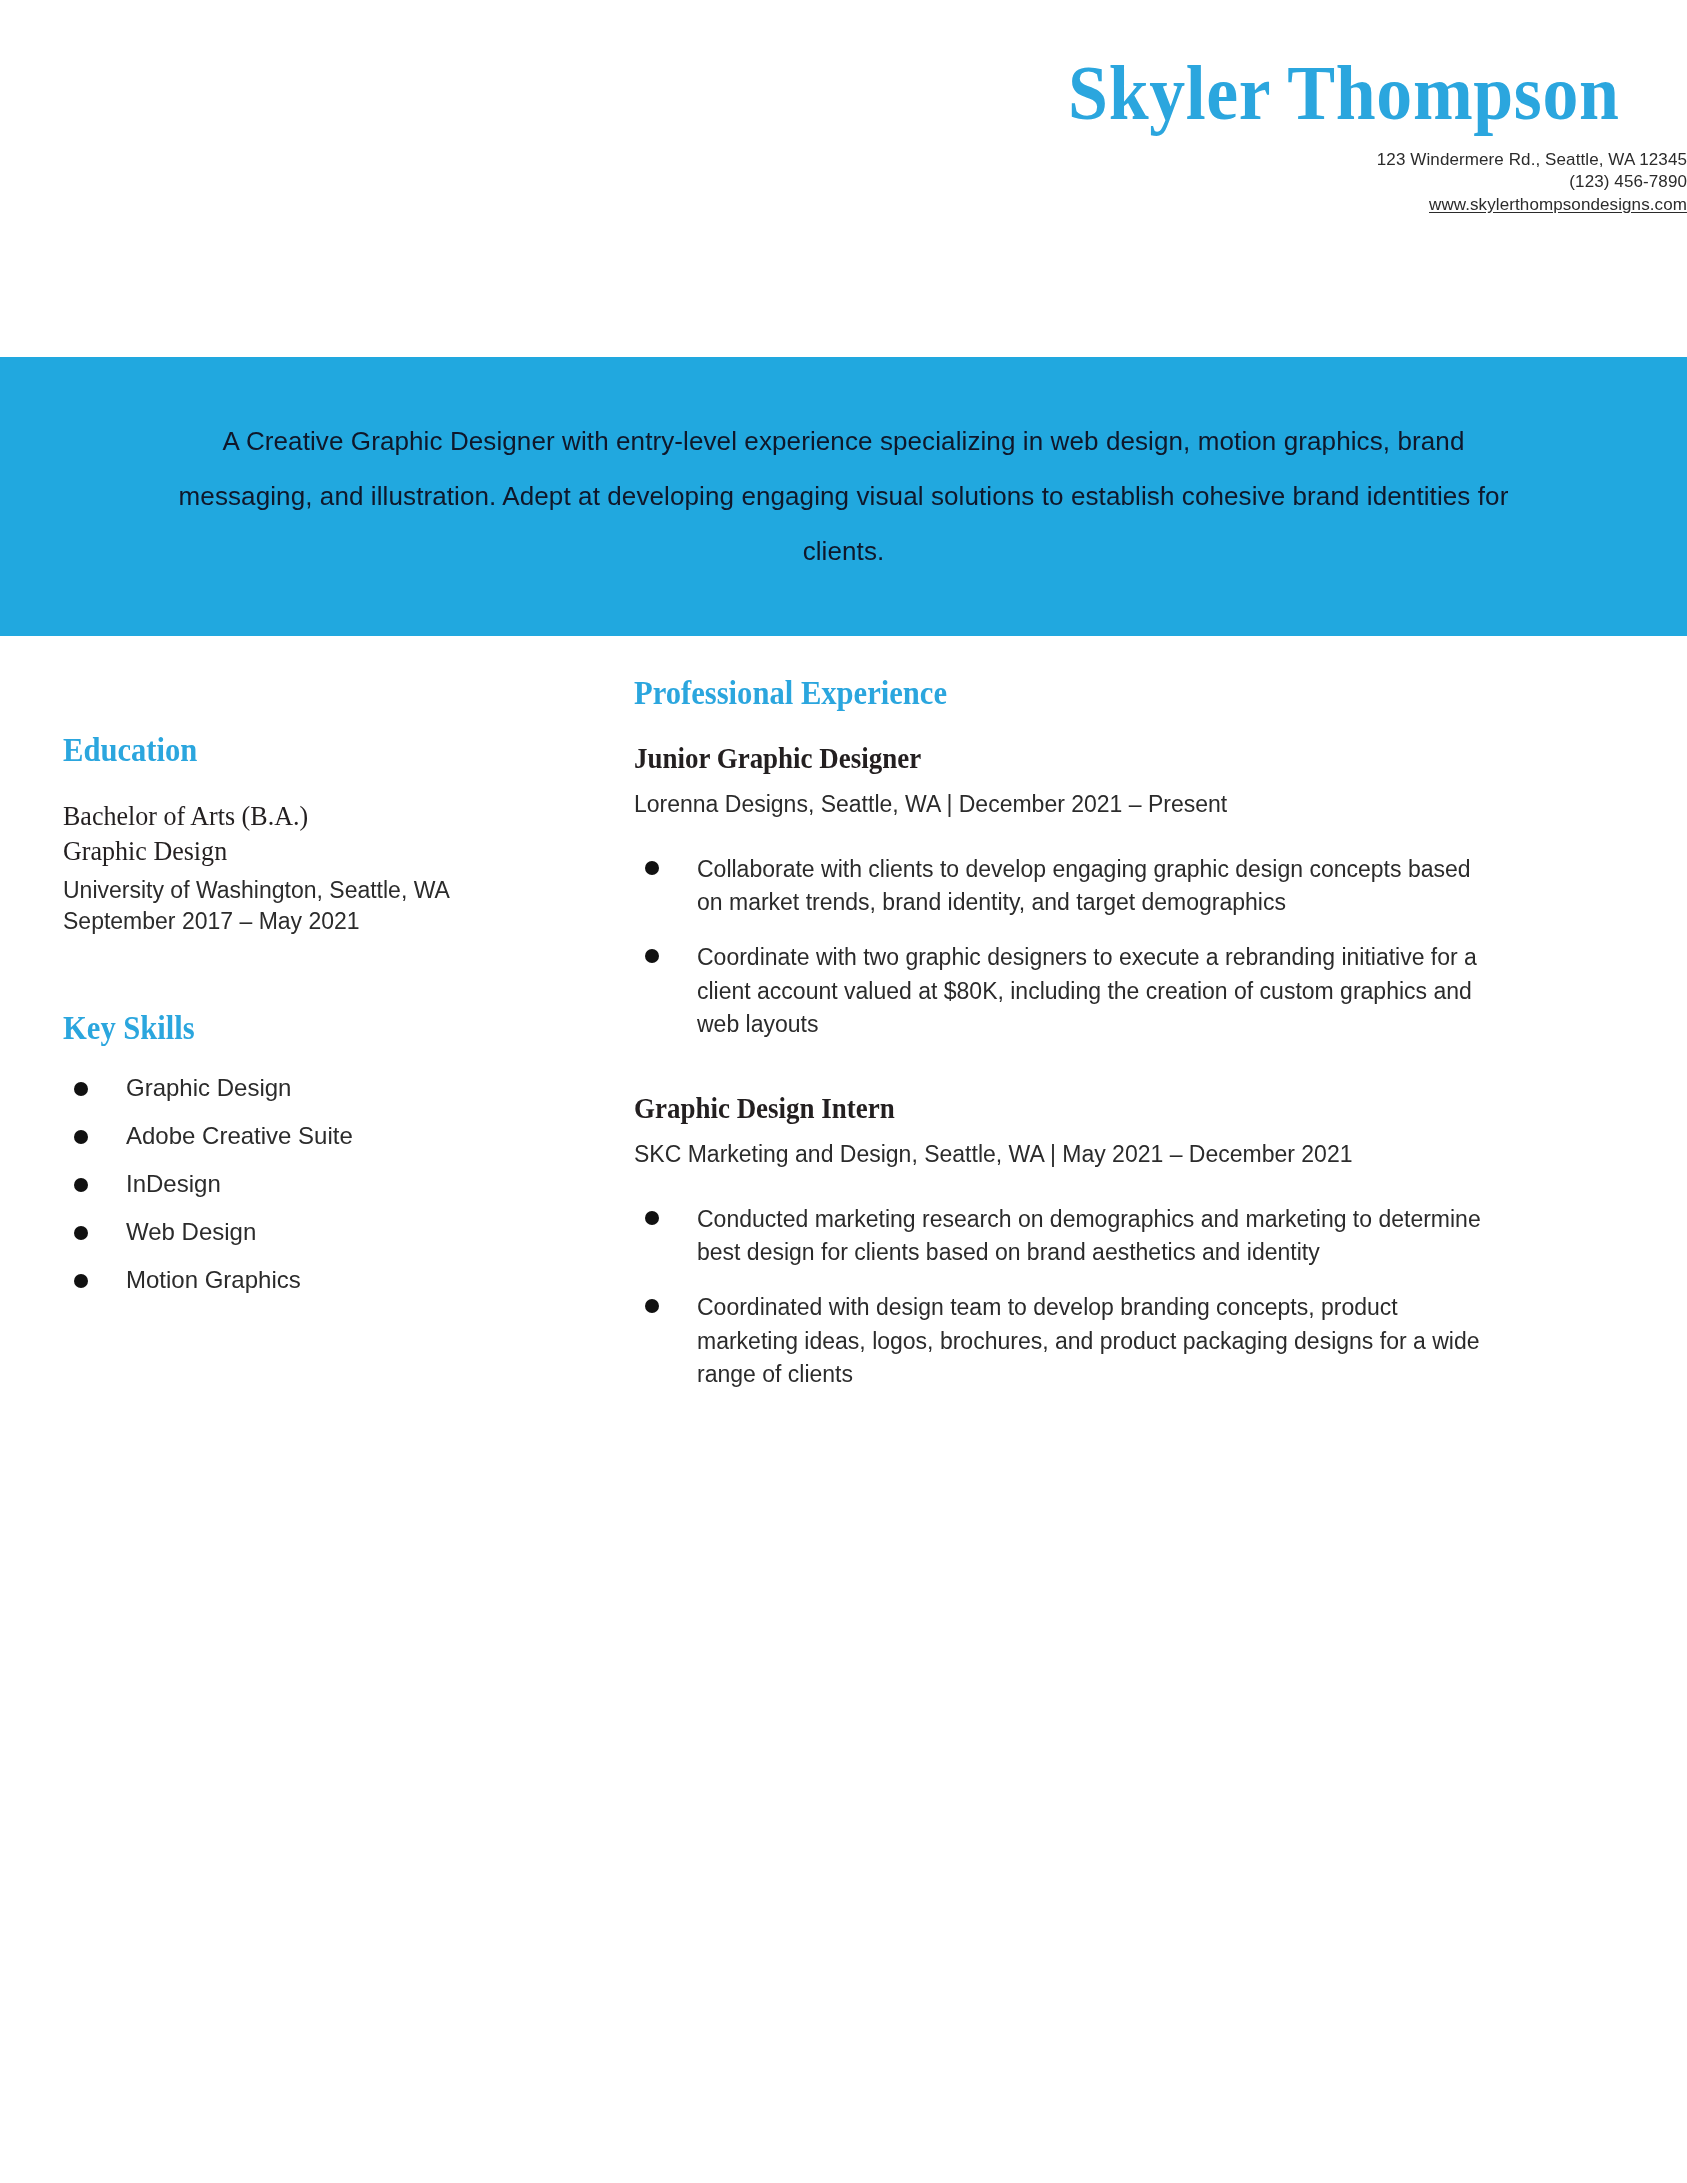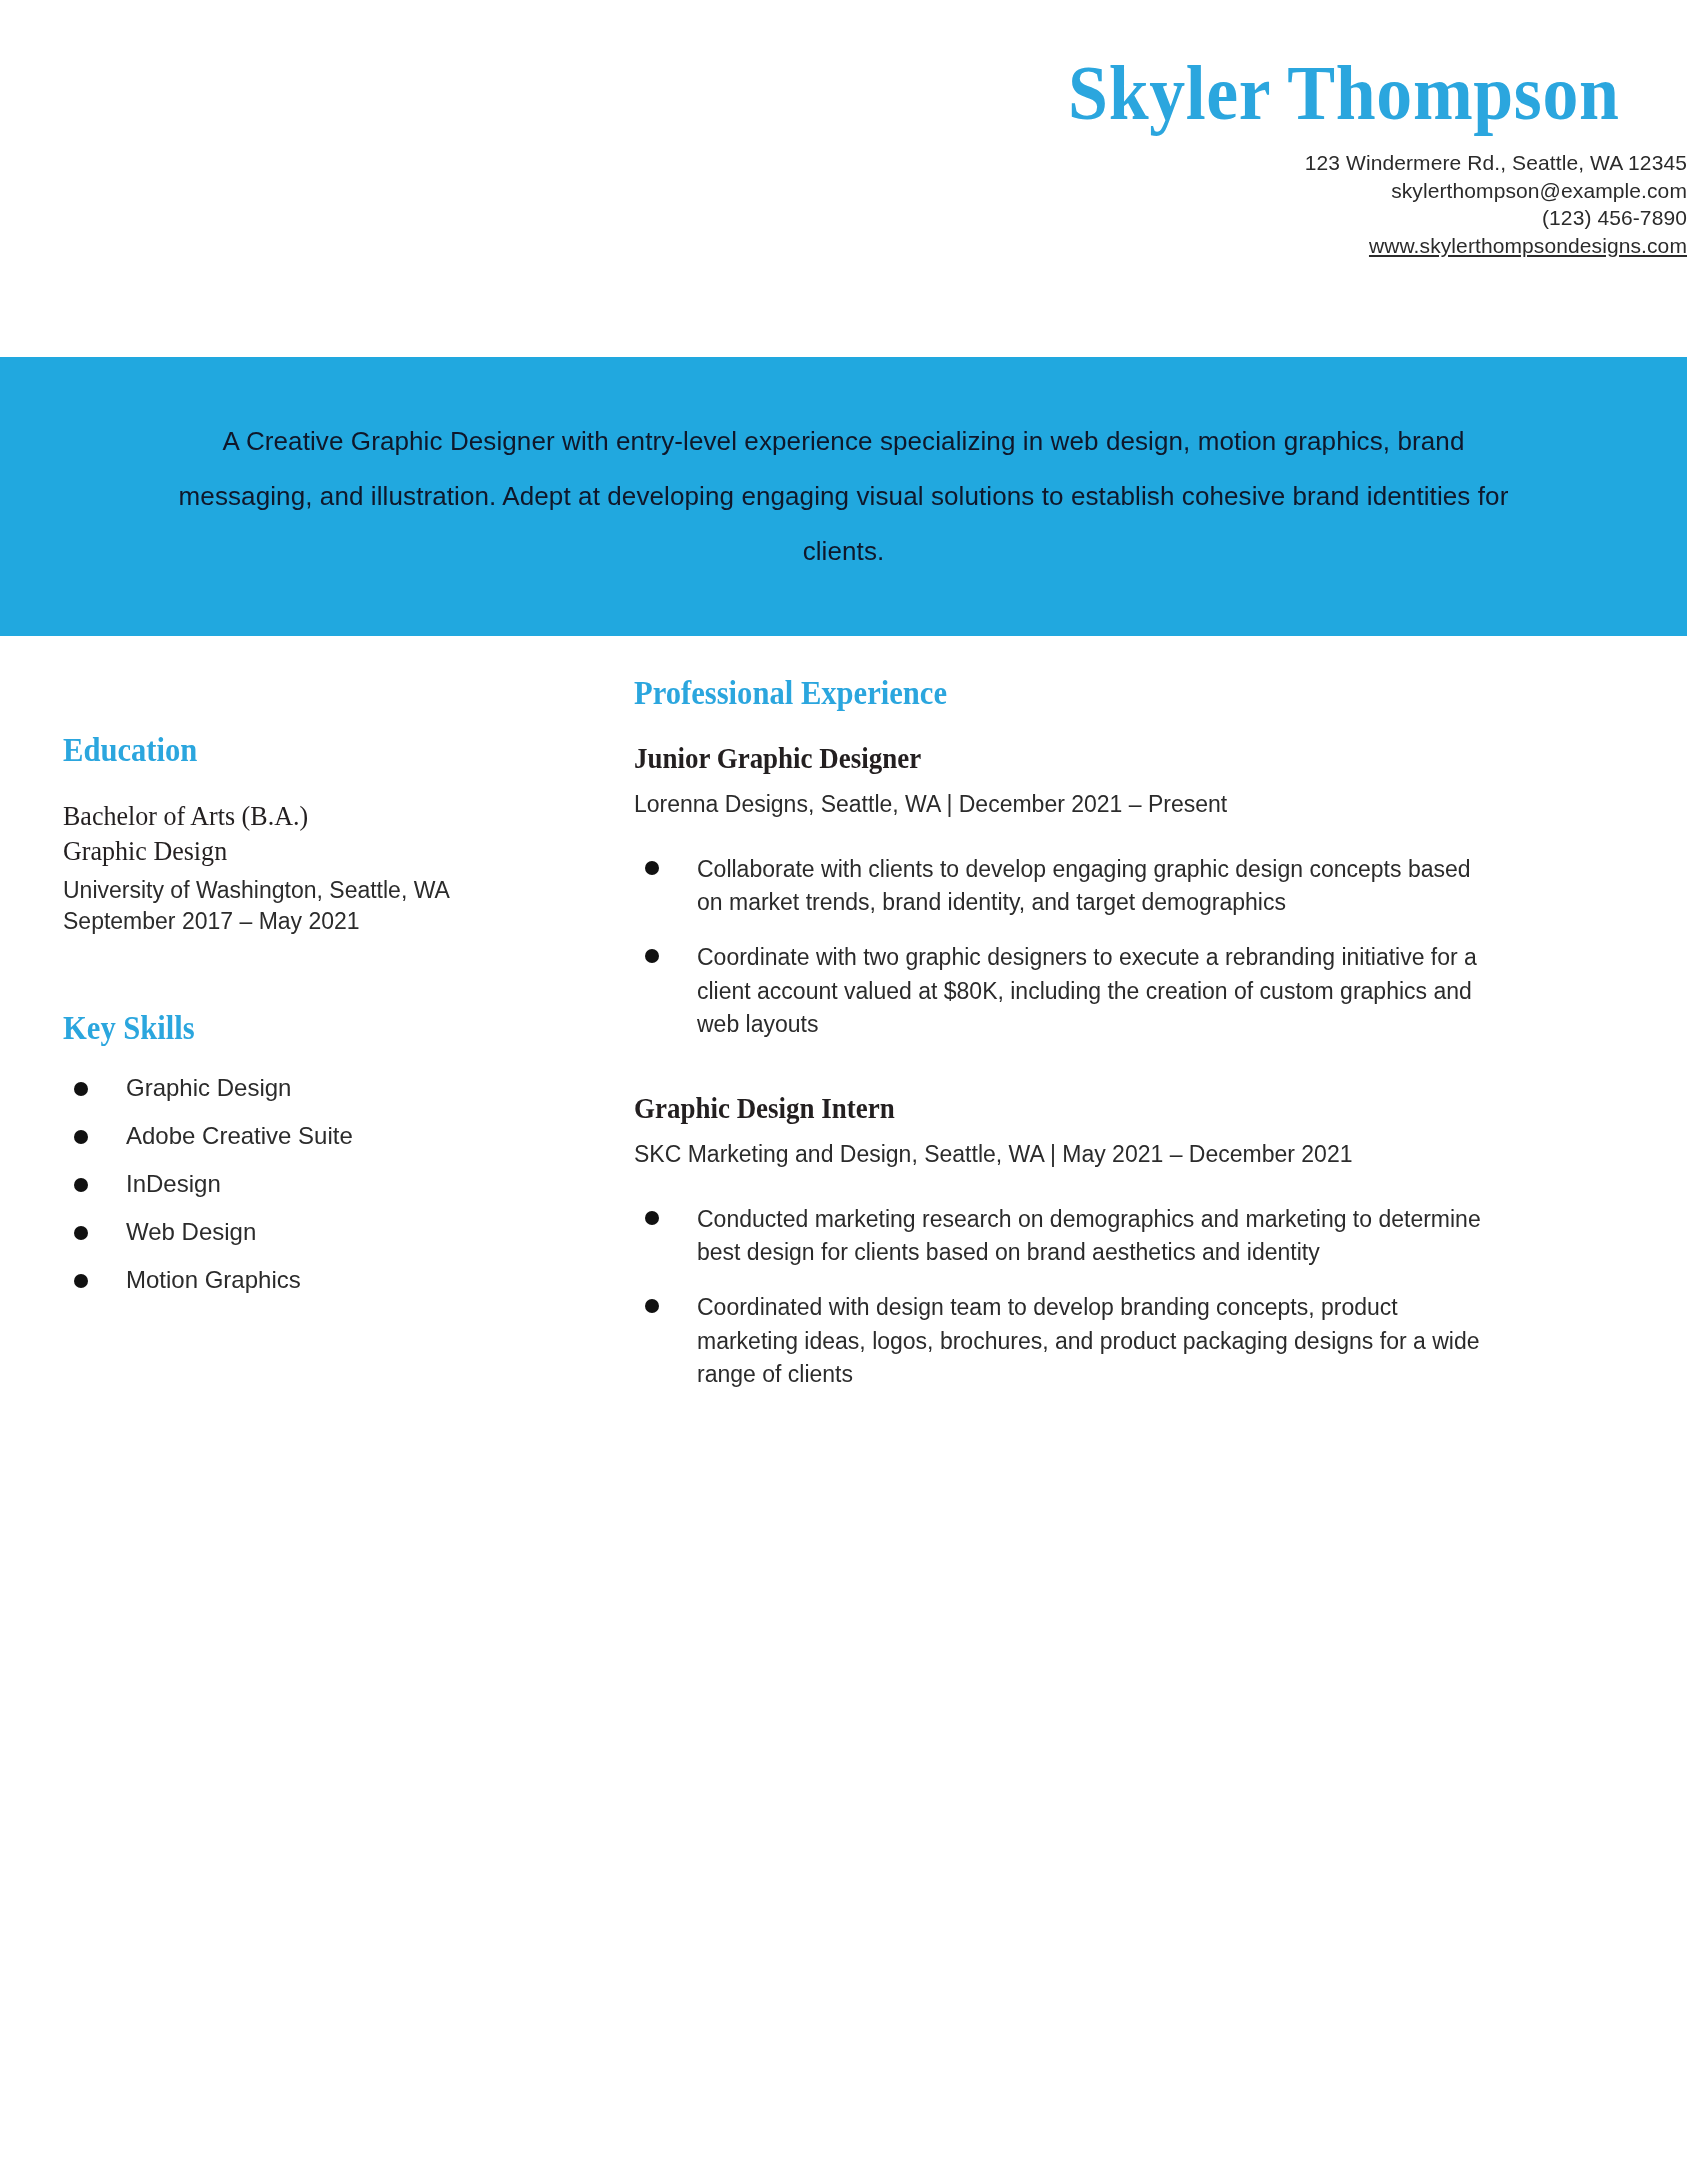--- a/index.html
+++ b/index.html
@@ -34,21 +34,21 @@
     font-size: 78px;
     line-height: 1.0;
     letter-spacing: 0.7px;
     color: #2BA6DE;
     transform: scaleX(0.92);
     transform-origin: center;
     margin: 0 0 17px 0;
   }
   .contact-lines {
     font-family: "Liberation Sans", sans-serif;
-    font-size: 21px;
+    font-size: 17px;
     line-height: 1.32;
     color: #2b2b2b;
     letter-spacing: 0.1px;
   }
   .contact-line {
     display: block;
   }
   .contact-line.link {
     text-decoration: underline;
     text-underline-offset: 2px;
@@ -203,21 +203,20 @@
 </style>
 </head>
 <body>
 
 <div class="page">
 
   <div class="header">
     <h1 class="name">Skyler Thompson</h1>
     <div class="contact-lines">
       <span class="contact-line">123 Windermere Rd., Seattle, WA 12345</span>
-      <span class="contact-line">skylerthompson@example.com</span>
       <span class="contact-line">(123) 456-7890</span>
       <span class="contact-line link">www.skylerthompsondesigns.com</span>
     </div>
   </div>
 
   <div class="summary-band">
     <p class="summary-text">A Creative Graphic Designer with entry-level experience specializing in web design, motion graphics, brand messaging, and illustration. Adept at developing engaging visual solutions to establish cohesive brand identities for clients.</p>
   </div>
 
   <div class="content">

